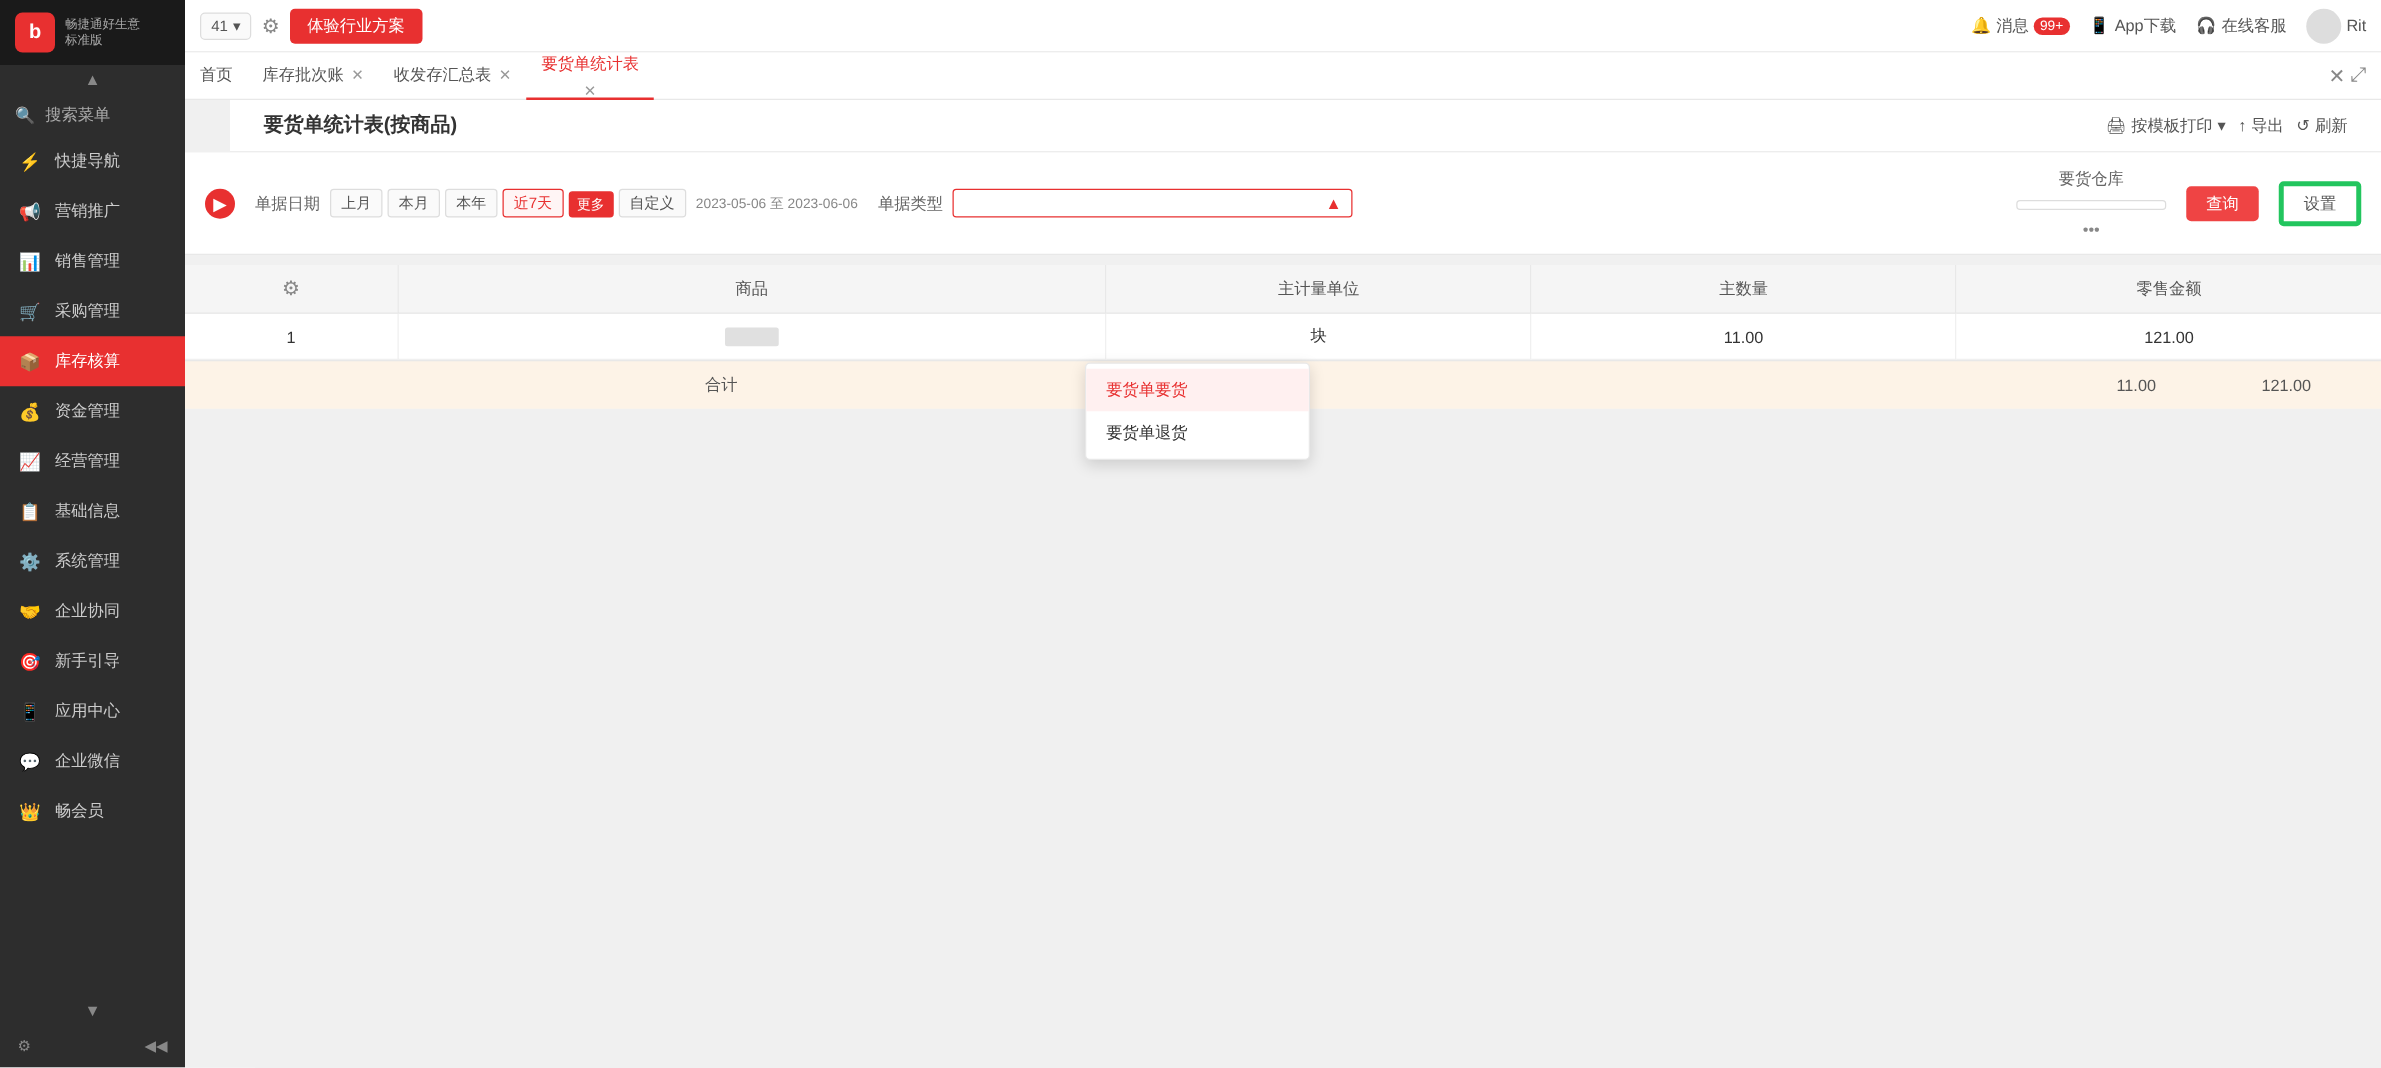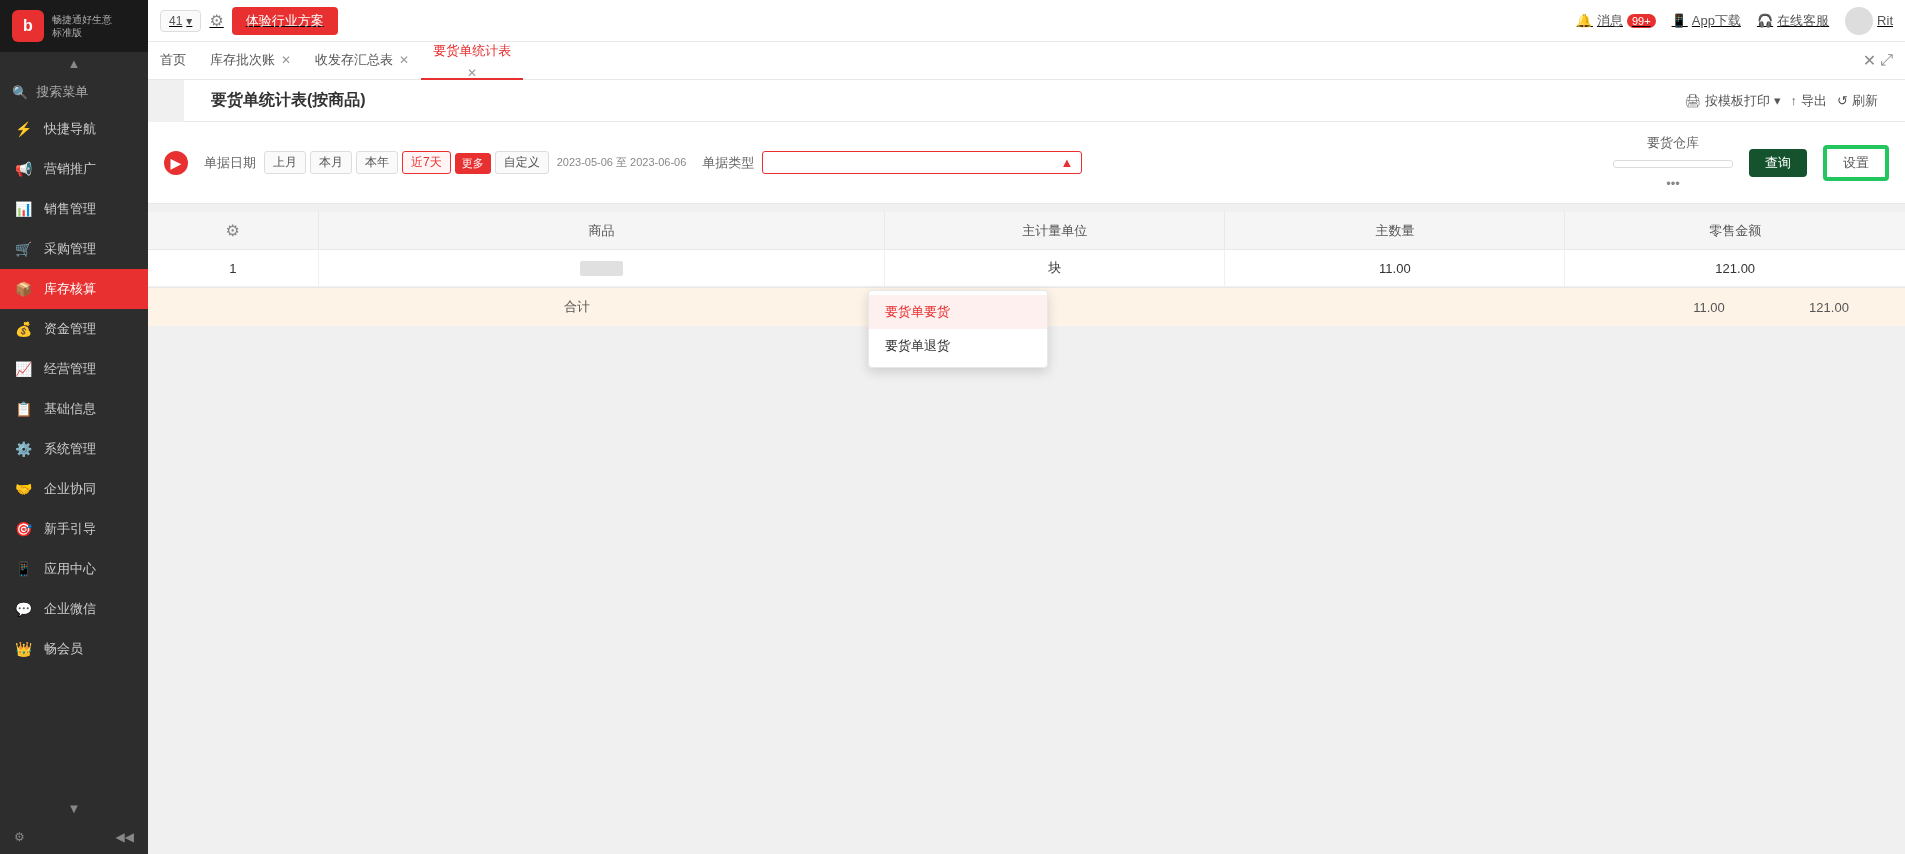--- a/index.html
+++ b/index.html
@@ -92,21 +92,20 @@
     
     .topbar {
       height: 42px;
       background: #fff;
       display: flex;
       align-items: center;
       padding: 0 12px;
       border-bottom: 1px solid #e8e8e8;
       justify-content: space-between;
       flex-shrink: 0;
-      text-decoration: underline;
     }
     .topbar-left {
       display: flex;
       align-items: center;
       gap: 8px;
     }
     .topbar-selector {
       display: flex;
       align-items: center;
       border: 1px solid #ddd;
@@ -312,21 +311,21 @@
       font-size: 13px;
       color: #333;
       display: flex;
       align-items: center;
       justify-content: space-between;
       cursor: pointer;
       background: #fff;
     }
     .more-icon { color: #888; cursor: pointer; }
     .btn-search {
-      background: #14532d;
+      background: #ef4444;
       color: white;
       border: none;
       border-radius: 4px;
       padding: 5px 16px;
       font-size: 13px;
       cursor: pointer;
       white-space: nowrap;
     }
     .btn-set {
       background: #fff;

